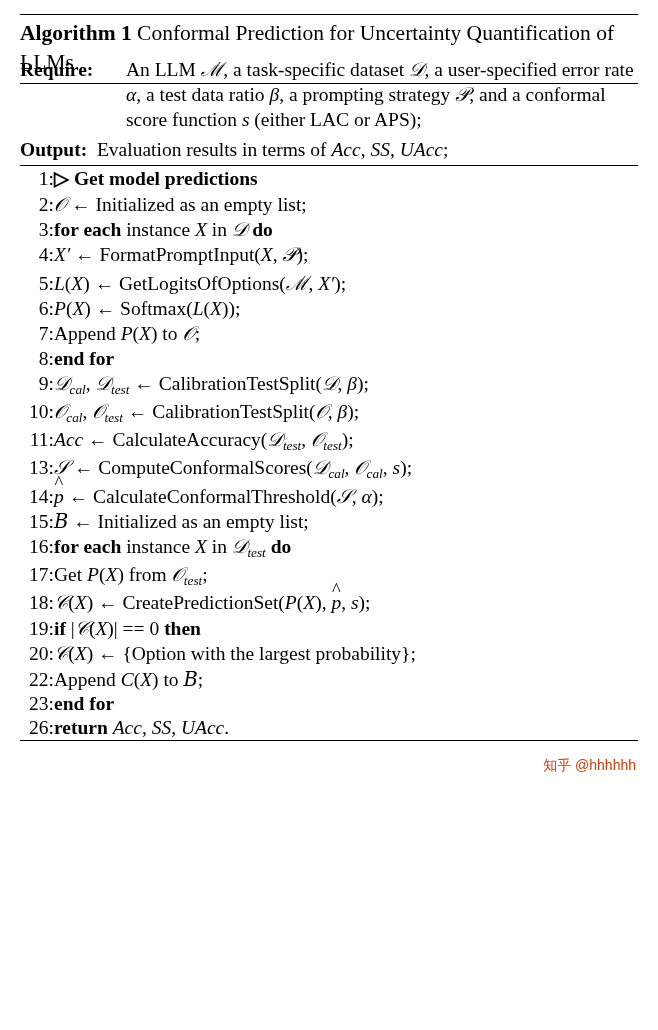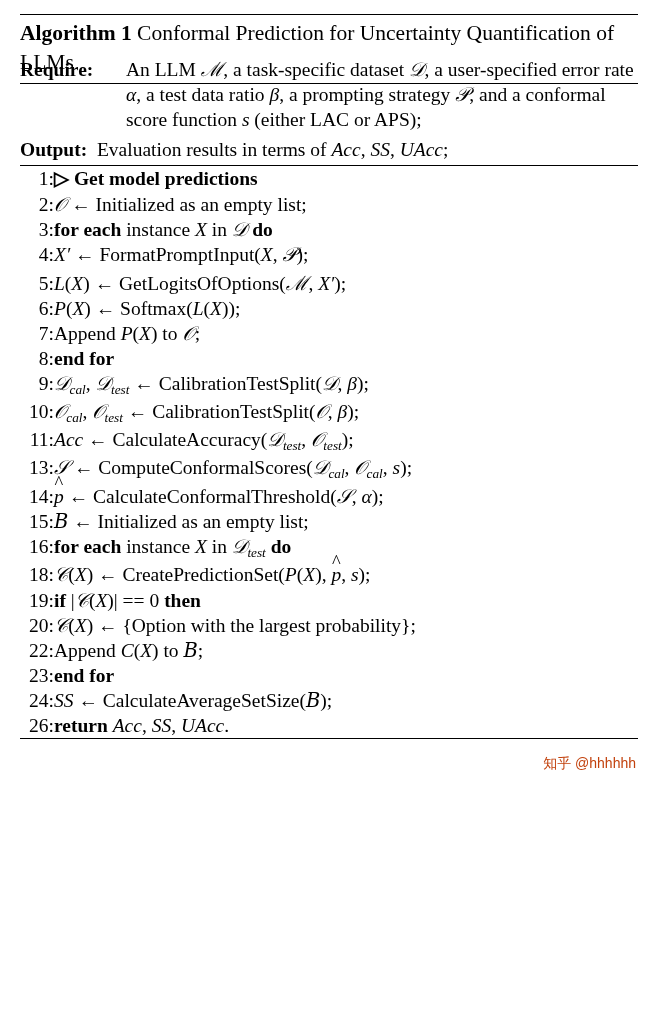--- a/index.html
+++ b/index.html
@@ -204,42 +204,42 @@
     </tr>
     <tr>
       <td class="num">15:</td>
       <td class="body"><span class="cal">𝐵</span> ← Initialized as an empty list;</td>
     </tr>
     <tr>
       <td class="num">16:</td>
       <td class="body"><span class="b">for each</span> instance <span class="it">X</span> in <span class="cal">𝒟</span><span class="sub">test</span> <span class="b">do</span></td>
     </tr>
     <tr>
+      <td class="num">17:</td>
+      <td class="body ind1">Get <span class="it">P</span>(<span class="it">X</span>) from <span class="cal">𝒪</span><span class="sub">test</span>;</td>
+    </tr>
+    <tr>
       <td class="num">18:</td>
       <td class="body ind1"><span class="cal">𝒞</span>(<span class="it">X</span>) ← CreatePredictionSet(<span class="it">P</span>(<span class="it">X</span>), <span class="hat it">p</span>, <span class="it">s</span>);</td>
     </tr>
     <tr>
       <td class="num">19:</td>
       <td class="body ind1"><span class="b">if</span> |<span class="cal">𝒞</span>(<span class="it">X</span>)| == 0 <span class="b">then</span></td>
     </tr>
     <tr>
       <td class="num">20:</td>
       <td class="body ind2"><span class="cal">𝒞</span>(<span class="it">X</span>) ← {Option with the largest probability};</td>
     </tr>
     <tr>
       <td class="num">22:</td>
       <td class="body ind1">Append <span class="it">C</span>(<span class="it">X</span>) to <span class="cal">𝐵</span>;</td>
     </tr>
     <tr>
       <td class="num">23:</td>
       <td class="body"><span class="b">end for</span></td>
-    </tr>
-    <tr>
-      <td class="num">24:</td>
-      <td class="body"><span class="it">SS</span> ← CalculateAverageSetSize(<span class="cal">𝐵</span>);</td>
     </tr>
     <tr>
       <td class="num">26:</td>
       <td class="body"><span class="b">return</span> <span class="it">Acc</span>, <span class="it">SS</span>, <span class="it">UAcc</span>.</td>
     </tr>
   </tbody>
     </table>
 
   <div class="bottom-wrap">
     <hr class="rule">

